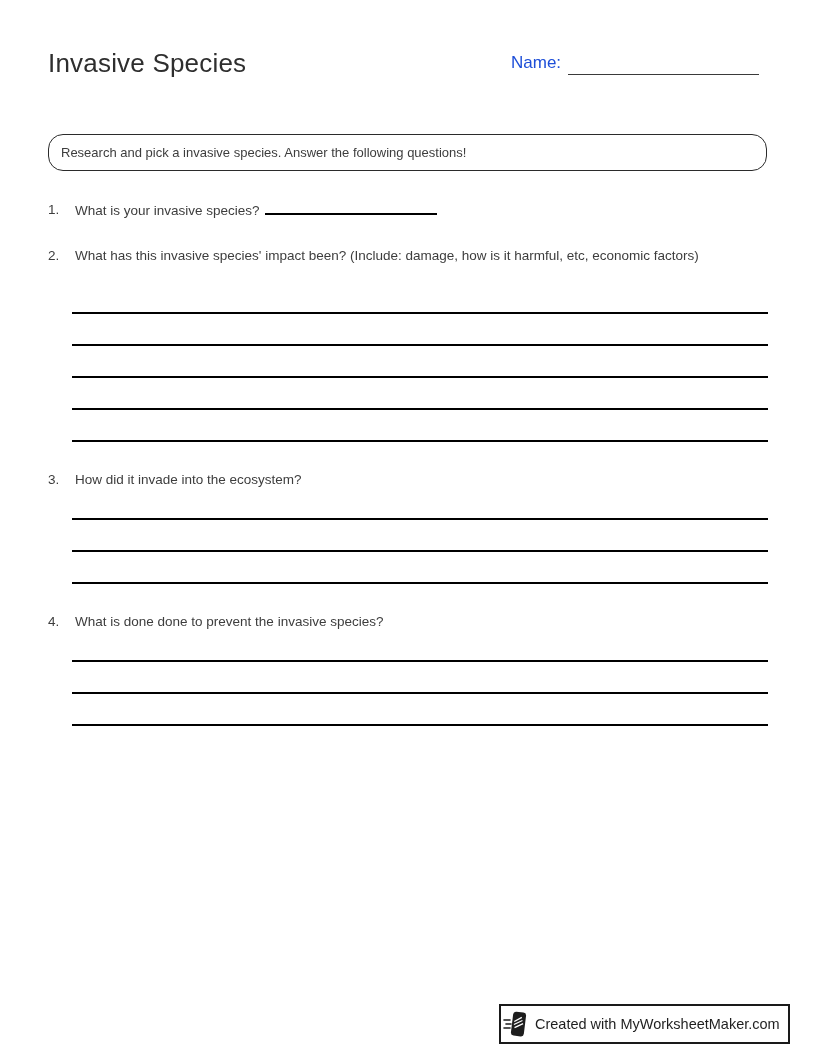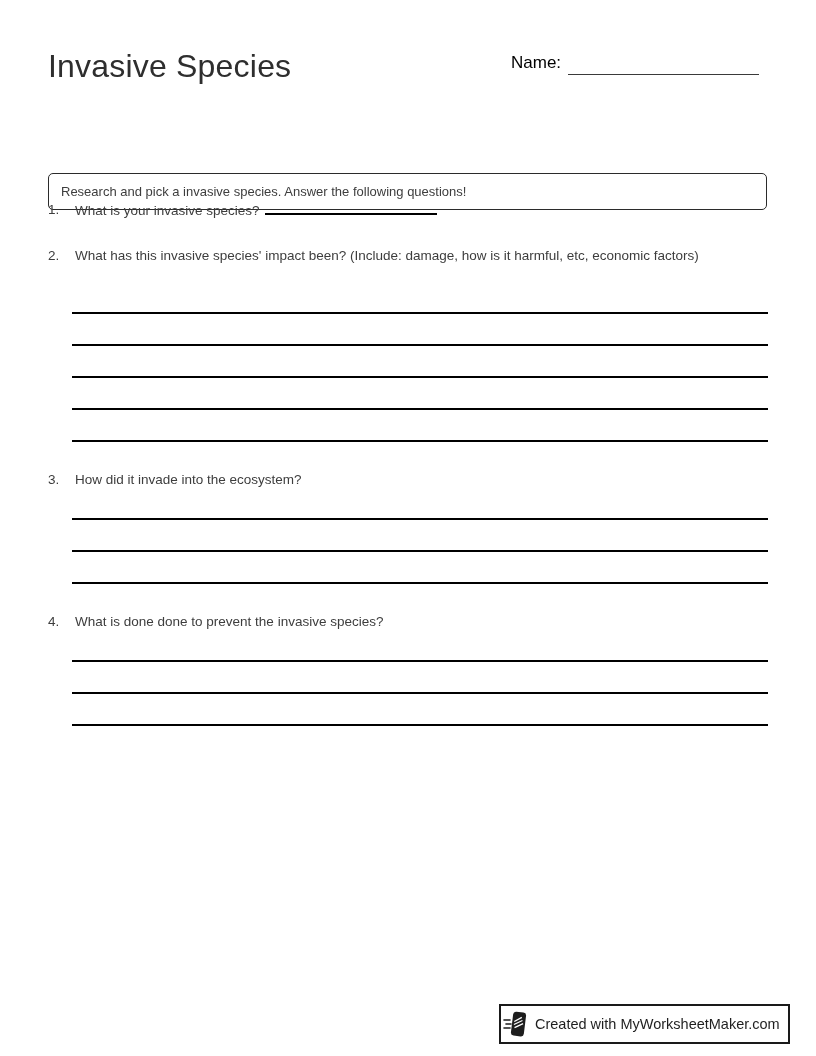--- a/index.html
+++ b/index.html
@@ -10,55 +10,54 @@
     height: 1056px;
     background: #ffffff;
     font-family: "Liberation Sans", "DejaVu Sans", sans-serif;
     color: #3d3d3d;
     overflow: hidden;
   }
   .title {
     position: absolute;
     left: 48px;
     top: 48px;
-    font-size: 32px;
+    font-size: 26px;
     font-weight: 400;
     color: #2e2e2e;
     letter-spacing: 0.2px;
   }
   .name-row {
     position: absolute;
     left: 511px;
     top: 52px;
     display: flex;
     align-items: flex-end;
   }
   .name-label {
     font-size: 17px;
-    color: #000000;
+    color: #1d4ed8;
     padding-bottom: 2px;
   }
   .name-line {
     display: inline-block;
     width: 191px;
     margin-left: 7px;
     border-bottom: 1.5px solid #3a3a3a;
     height: 22px;
   }
   .instruction-box {
     position: absolute;
     left: 48px;
     top: 134px;
     width: 717px;
     height: 35px;
     border: 1.4px solid #2b2b2b;
-    border-radius: 5px;
+    border-radius: 15px;
     display: flex;
     align-items: center;
-    margin-top: 39px;
   }
   .instruction-text {
     font-size: 13px;
     color: #3d3d3d;
     padding-left: 12px;
   }
   .question {
     position: absolute;
     left: 48px;
     display: flex;

